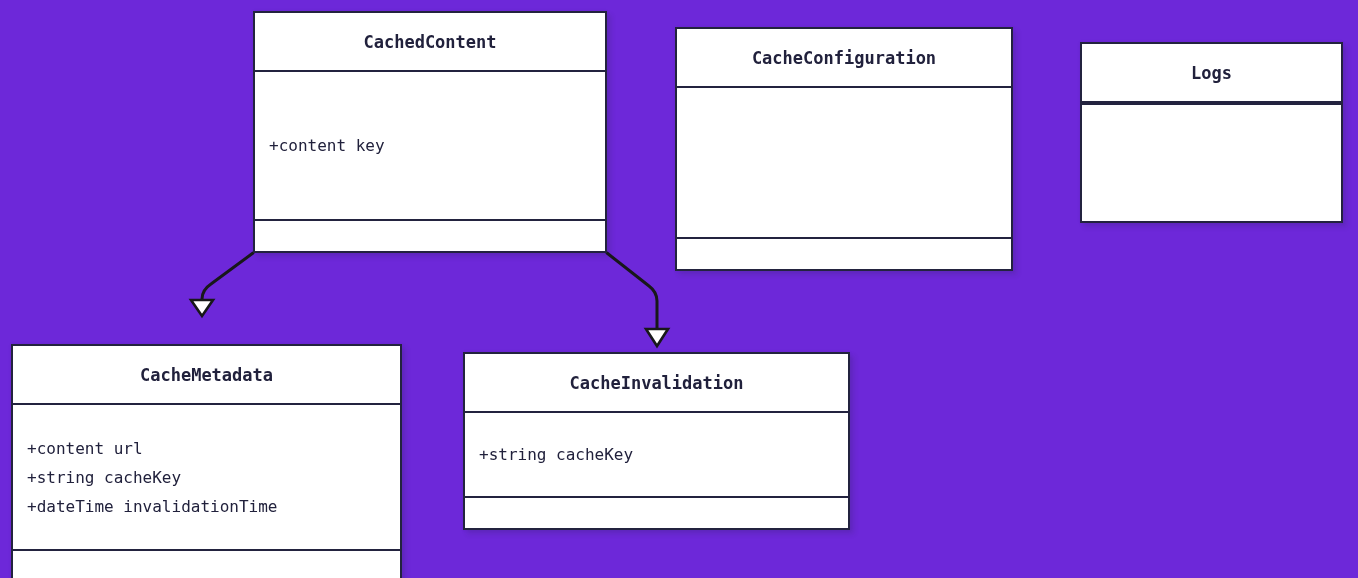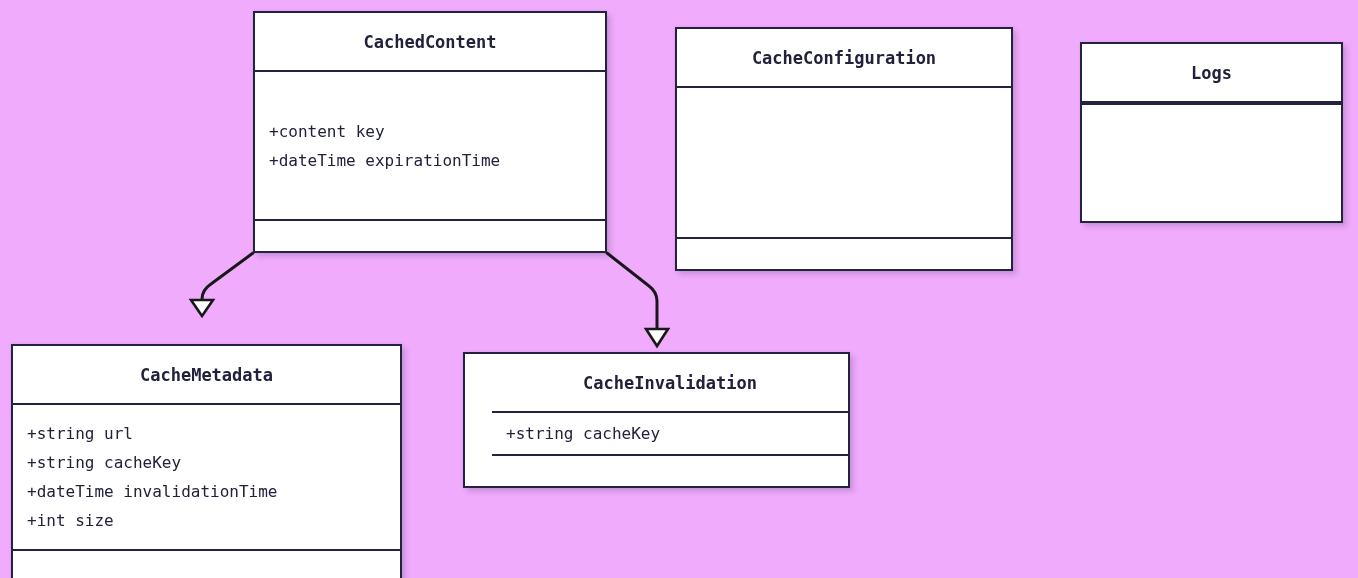--- a/index.html
+++ b/index.html
@@ -4,21 +4,21 @@
 <style>
   html, body {
     margin: 0;
     padding: 0;
     background: #ffffff;
   }
   .canvas {
     position: relative;
     width: 1358px;
     height: 578px;
-    background: #f0abfc;
+    background: #6d28d9;
     font-family: "DejaVu Sans Mono", "Liberation Mono", monospace;
     color: #21213c;
     overflow: hidden;
   }
   .edges-layer {
     position: absolute;
     left: 0;
     top: 0;
     width: 1358px;
     height: 578px;
@@ -86,49 +86,47 @@
     <g>
       <path class="edge-path" d="M 607 253 L 649 286 Q 657 292 657 301 L 657 329"></path>
       <polygon class="edge-head" points="646,329 668,329 657,346"></polygon>
     </g>
   </svg>
 
   <div class="class-box" style="left:253px; top:11px; width:354px; height:242px;">
     <div class="class-title">CachedContent</div>
     <div class="class-attrs">
       <div class="attr">+content key</div>
-      <div class="attr">+dateTime expirationTime</div>
     </div>
     <div class="class-methods"></div>
   </div>
 
   <div class="class-box" style="left:675px; top:27px; width:338px; height:244px;">
     <div class="class-title">CacheConfiguration</div>
     <div class="class-attrs">
     </div>
     <div class="class-methods"></div>
   </div>
 
   <div class="class-box" style="left:1080px; top:42px; width:263px; height:181px;text-align:center;">
     <div class="class-title">Logs</div>
     <div class="class-methods"></div>
   </div>
 
   <div class="class-box" style="left:11px; top:324px; width:391px; height:239px;margin-top:20px;">
     <div class="class-title">CacheMetadata</div>
     <div class="class-attrs">
-      <div class="attr">+string url</div>
+      <div class="attr">+content url</div>
       <div class="attr">+string cacheKey</div>
       <div class="attr">+dateTime invalidationTime</div>
-      <div class="attr">+int size</div>
     </div>
     <div class="class-methods"></div>
   </div>
 
-  <div class="class-box" style="left:463px; top:352px; width:387px; height:136px;padding-left:27px;">
+  <div class="class-box" style="left:463px; top:352px; width:387px; height:178px;">
     <div class="class-title">CacheInvalidation</div>
     <div class="class-attrs">
       <div class="attr">+string cacheKey</div>
     </div>
     <div class="class-methods"></div>
   </div>
 
 </div>
 
 </body></html>

